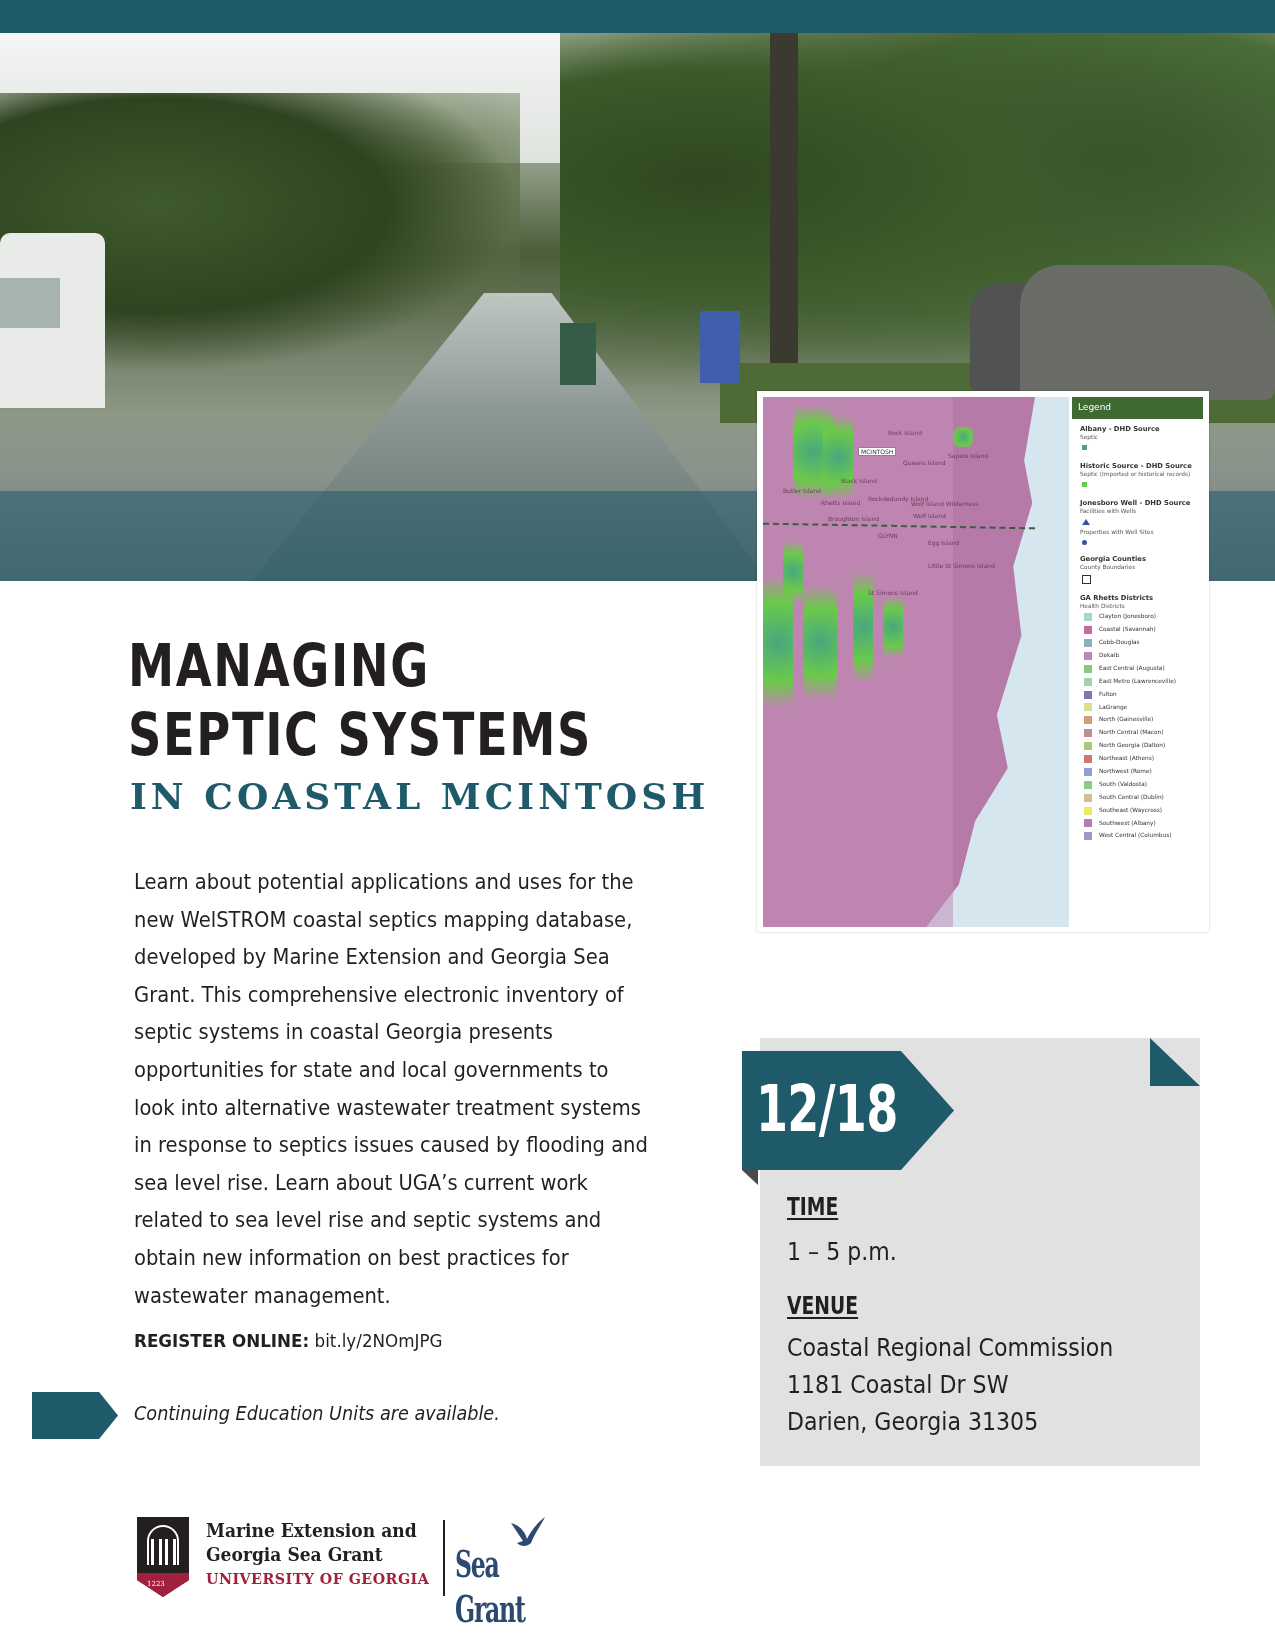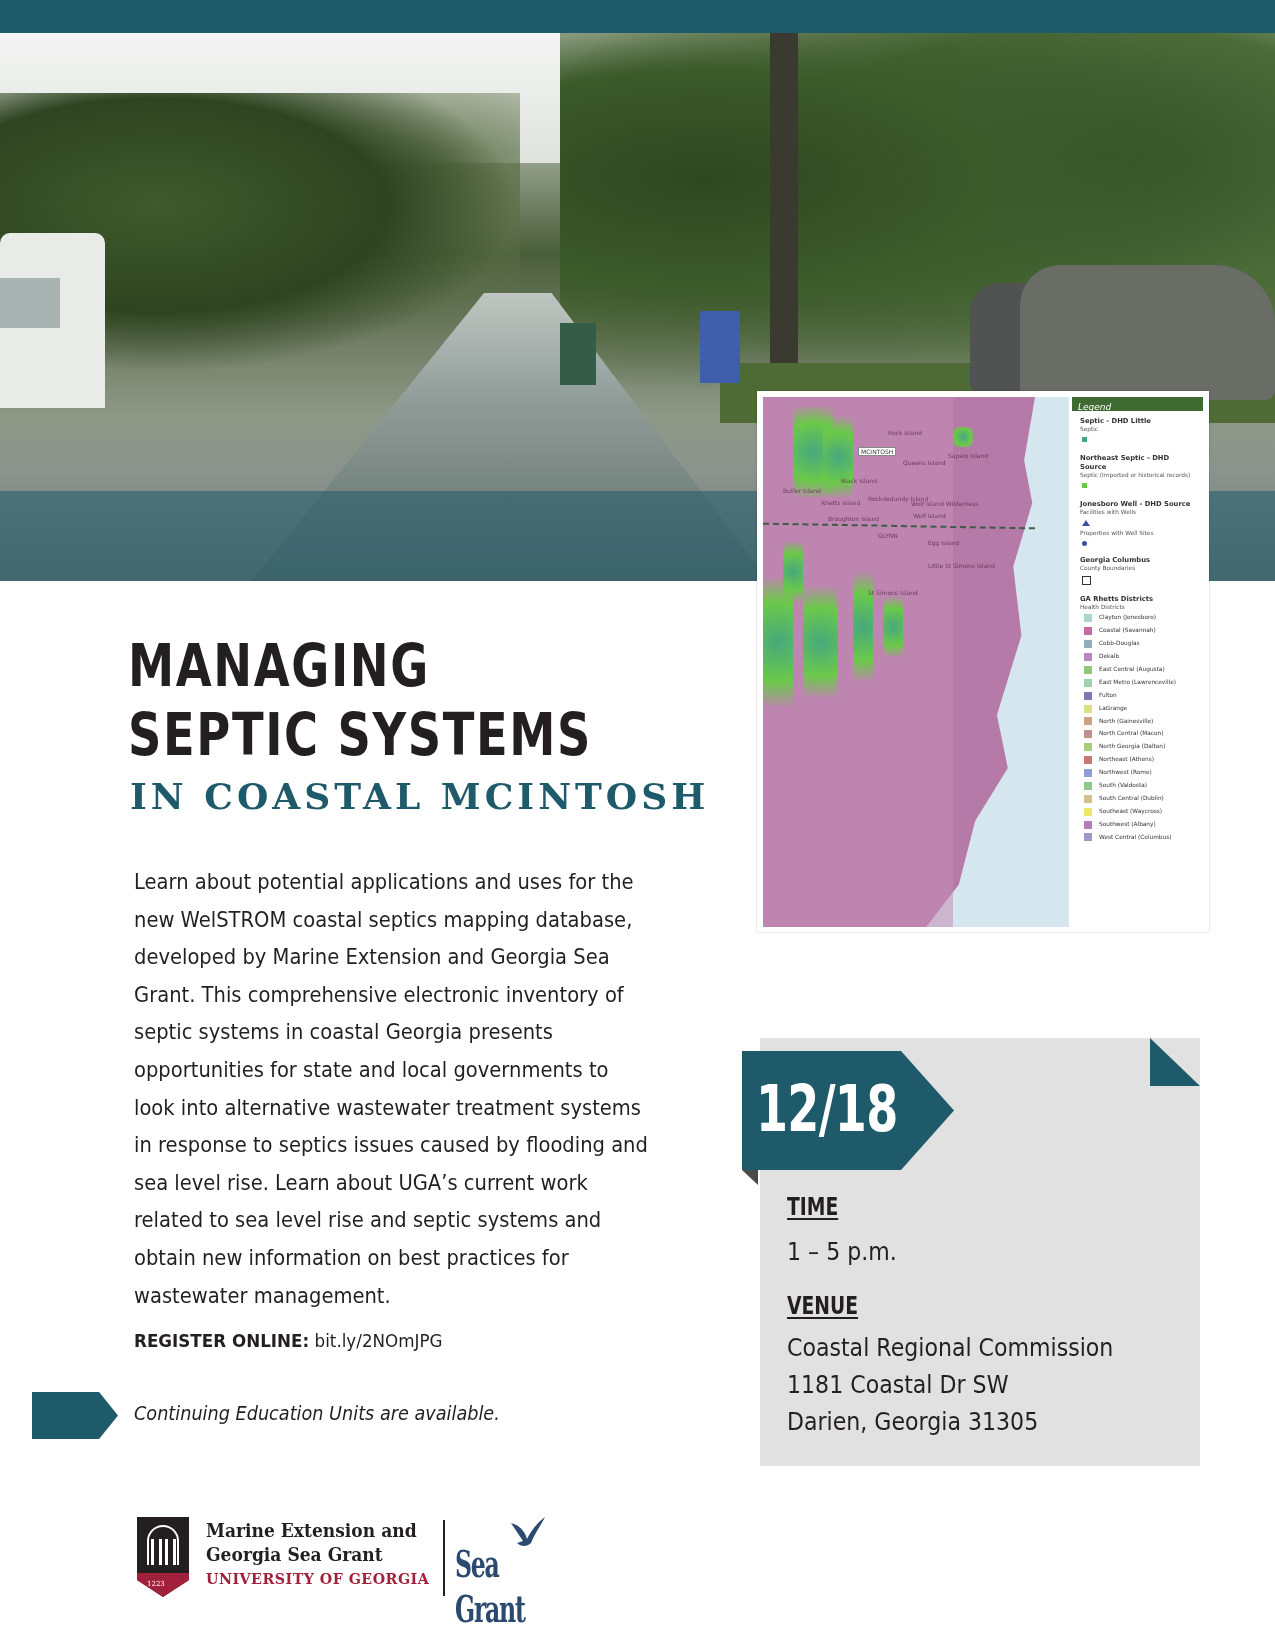--- a/index.html
+++ b/index.html
@@ -35,21 +35,21 @@
   .map-area { position: absolute; left: 6px; top: 6px; width: 306px; height: 530px; background: #d5e6ee; overflow: hidden; }
   .map-land { position: absolute; left: 0; top: 0; width: 272px; height: 530px; background: #b57aa8;
               clip-path: polygon(0 0, 100% 0, 96% 12%, 99% 20%, 92% 32%, 95% 45%, 86% 60%, 90% 70%, 78% 80%, 72% 92%, 60% 100%, 0 100%); }
   .map-inland { position:absolute; left:0; top:0; width:190px; height:530px; background: #c58eb7; opacity:0.55; }
   .map-dots { position:absolute; border-radius: 4px; background: radial-gradient(circle, #47a87d 0%, #6bc94a 60%, rgba(107,201,74,0) 100%); }
   .map-label { position:absolute; font-size: 6px; color:#6d3a5e; font-family:"DejaVu Sans", sans-serif; }
   .map-county-tag { position:absolute; left:95px; top:50px; background:#fff; border:1px solid #888; font-size:6px; padding:0 2px; color:#333; }
   .map-border { position:absolute; left:0; top:128px; width:272px; height:0; border-top: 2px dashed #3e5b46; transform: rotate(1deg); }
 
   .legend { position: absolute; left: 315px; top: 6px; width: 131px; height: 530px; background: #ffffff; }
-  .legend-header { height: 14px; background: #3f6b32; color: #ffffff; font-size: 9px; padding: 5px 6px; font-style: italic; }
+  .legend-header { height: 22px; background: #3f6b32; color: #ffffff; font-size: 9px; padding: 5px 6px; }
   .legend-body { padding: 6px 8px; font-size: 6.5px; color: #333; line-height: 1.35; }
   .legend-section-title { font-weight: bold; font-size: 6.8px; margin-top: 6px; }
   .legend-sub { font-size: 5.8px; color: #555; }
   .legend-sym { display: block; width: 5px; height: 5px; margin: 3px 0 4px 2px; }
   .legend-sym.tri { width: 0; height: 0; border-left: 4px solid transparent; border-right: 4px solid transparent; border-bottom: 6px solid #3b4fa0; background: none; }
   .legend-sym.dot { border-radius: 50%; background: #3b4fa0; }
   .legend-sym.box { width: 9px; height: 9px; border: 1.5px solid #333; background: #fff; }
   .legend-district { display: flex; align-items: center; font-size: 5.8px; height: 12.9px; padding-left: 4px; }
   .legend-swatch { width: 8px; height: 8px; margin-right: 7px; flex: none; }
 
@@ -143,35 +143,35 @@
     <div class="map-label" style="left:150px;top:115px;">Wolf Island</div>
     <div class="map-label" style="left:65px;top:118px;">Broughton Island</div>
     <div class="map-label" style="left:165px;top:142px;">Egg Island</div>
     <div class="map-label" style="left:165px;top:165px;">Little St Simons Island</div>
     <div class="map-label" style="left:105px;top:192px;">St Simons Island</div>
   </div>
 
   <div class="legend">
     <div class="legend-header">Legend</div>
     <div class="legend-body">
-      <div class="legend-section-title" style="margin-top:0;">Septic - DHD Little</div>
+      <div class="legend-section-title" style="margin-top:0;">Albany - DHD Source</div>
       <div class="legend-sub">Septic</div>
       <span class="legend-sym" style="background:#47a87d;"></span>
 
-      <div class="legend-section-title" style="margin-top:12px;">Northeast Septic - DHD Source</div>
+      <div class="legend-section-title" style="margin-top:12px;">Historic Source - DHD Source</div>
       <div class="legend-sub">Septic (Imported or historical records)</div>
       <span class="legend-sym" style="background:#6bc94a;"></span>
 
       <div class="legend-section-title" style="margin-top:12px;">Jonesboro Well - DHD Source</div>
       <div class="legend-sub">Facilities with Wells</div>
       <span class="legend-sym tri"></span>
       <div class="legend-sub">Properties with Well Sites</div>
       <span class="legend-sym dot"></span>
 
-      <div class="legend-section-title" style="margin-top:10px;">Georgia Columbus</div>
+      <div class="legend-section-title" style="margin-top:10px;">Georgia Counties</div>
       <div class="legend-sub">County Boundaries</div>
       <span class="legend-sym box"></span>
 
       <div class="legend-section-title" style="margin-top:10px;">GA Rhetts Districts</div>
       <div class="legend-sub">Health Districts</div>
       <div id="district-list">
           <div class="legend-district">
             <span class="legend-swatch" style="background: rgb(169, 214, 207);"></span>
             <span>Clayton (Jonesboro)</span>
           </div>

